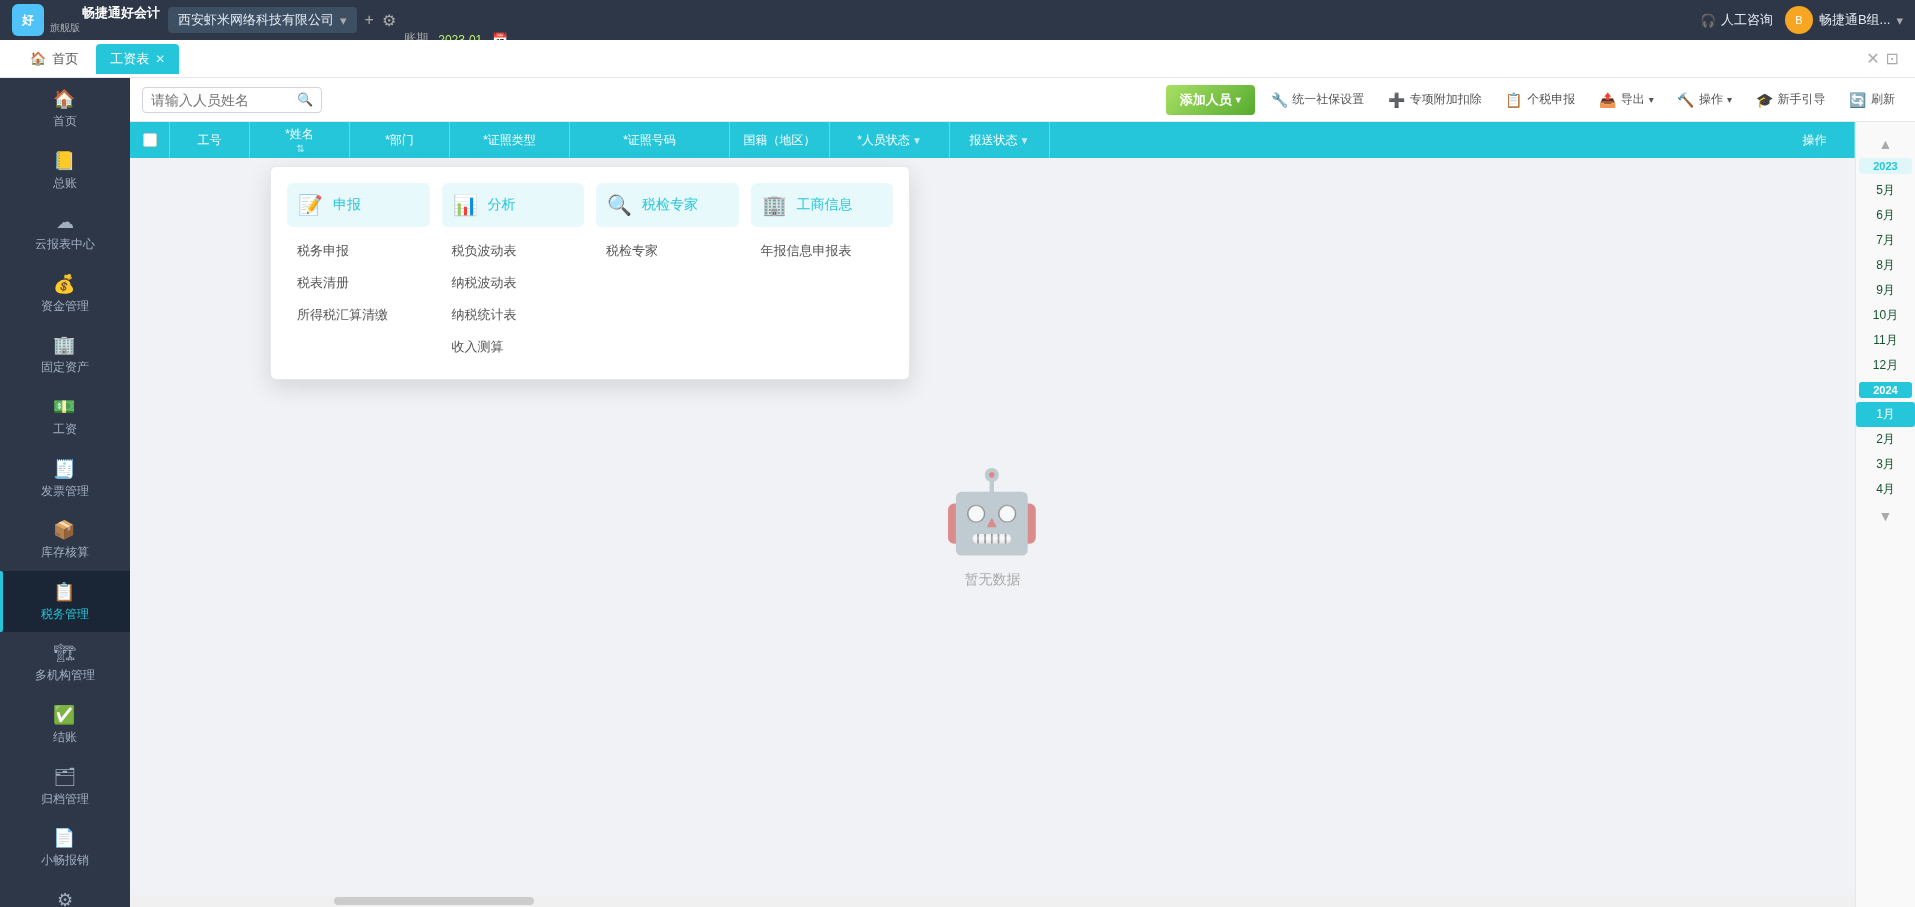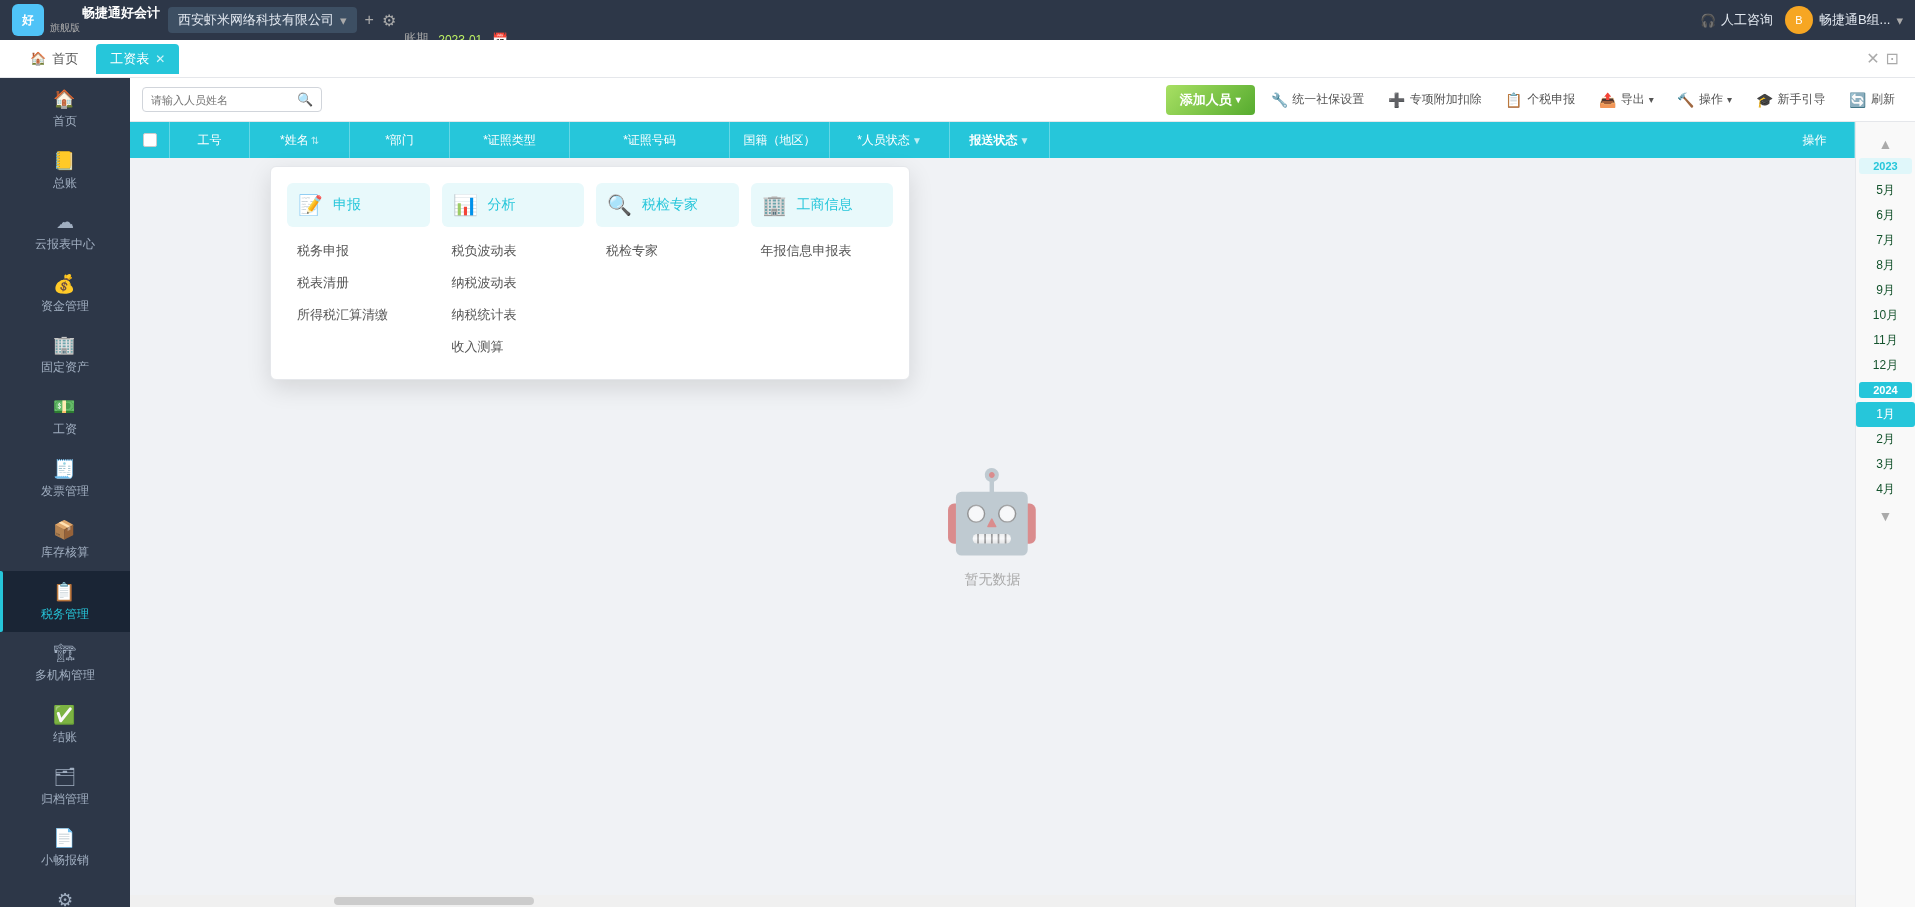--- a/index.html
+++ b/index.html
@@ -49,42 +49,42 @@
     .sidebar-item.active { background: #1a2535; color: #26c6da; }
     .sidebar-item .icon { font-size: 18px; }
     .sidebar-item .label { text-align: center; line-height: 1.3; }
     .sidebar-item .active-indicator { position: absolute; left: 0; top: 0; bottom: 0; width: 3px; background: #26c6da; border-radius: 0 2px 2px 0; }
 
     
     .toolbar {
       height: 44px; background: #fff; display: flex; align-items: center; padding: 0 12px; gap: 8px; border-bottom: 1px solid #e5e7eb; flex-shrink: 0;
     }
     .search-input-wrap { display: flex; align-items: center; border: 1px solid #d1d5db; border-radius: 4px; padding: 4px 8px; gap: 6px; background: #fff; }
-    .search-input { border: none; outline: none; font-size: 11px; width: 140px; color: #a16207; }
+    .search-input { border: none; outline: none; font-size: 14px; width: 140px; color: #a16207; }
     .search-icon { color: #aaa; }
     .add-person-btn { background: linear-gradient(135deg, #a8e063, #56ab2f); color: white; border: none; border-radius: 4px; padding: 6px 14px; cursor: pointer; font-size: 13px; display: flex; align-items: center; gap: 4px; font-weight: bold; }
     .add-person-btn .arrow { font-size: 10px; }
     .toolbar-action { display: flex; align-items: center; gap: 4px; color: #555; cursor: pointer; font-size: 12px; padding: 4px 8px; border-radius: 3px; }
     .toolbar-action .icon { color: #26c6da; font-size: 14px; }
     .toolbar-spacer { flex: 1; }
 
     
     .table-header {
       background: #26c6da; display: flex; align-items: center; padding: 0; height: 36px; flex-shrink: 0; color: white; font-size: 12px; font-weight: 500;
     }
     .th { display: flex; align-items: center; justify-content: center; padding: 0 6px; border-right: 1px solid rgba(255,255,255,0.3); height: 100%; white-space: nowrap; }
     .th-check { width: 40px; flex-shrink: 0; }
     .th-id { width: 80px; flex-shrink: 0; }
-    .th-name { width: 100px; flex-shrink: 0; }
+    .th-name { width: 100px; flex-shrink: 0; flex-direction: column; }
     .th-dept { width: 100px; flex-shrink: 0; }
     .th-cert-type { width: 120px; flex-shrink: 0; }
     .th-cert-no { width: 160px; flex-shrink: 0; }
     .th-nation { width: 100px; flex-shrink: 0; }
     .th-status { width: 120px; flex-shrink: 0; }
-    .th-report-status { width: 100px; flex-shrink: 0; font-weight: bold; }
+    .th-report-status { width: 100px; flex-shrink: 0; }
     .th-ops { width: 80px; flex-shrink: 0; text-align: center; }
 
     
     .empty-area { flex: 1; display: flex; flex-direction: column; align-items: center; justify-content: center; gap: 12px; }
 
     
     .calendar-sidebar {
       width: 60px; background: #f9f9f9; border-left: 1px solid #e5e7eb; display: flex; flex-direction: column; align-items: center; padding-top: 8px; overflow-y: auto; flex-shrink: 0;
     }
     .cal-month { font-size: 12px; color: #14532d; padding: 4px 8px; cursor: pointer; border-radius: 3px; text-align: center; width: 100%; }

